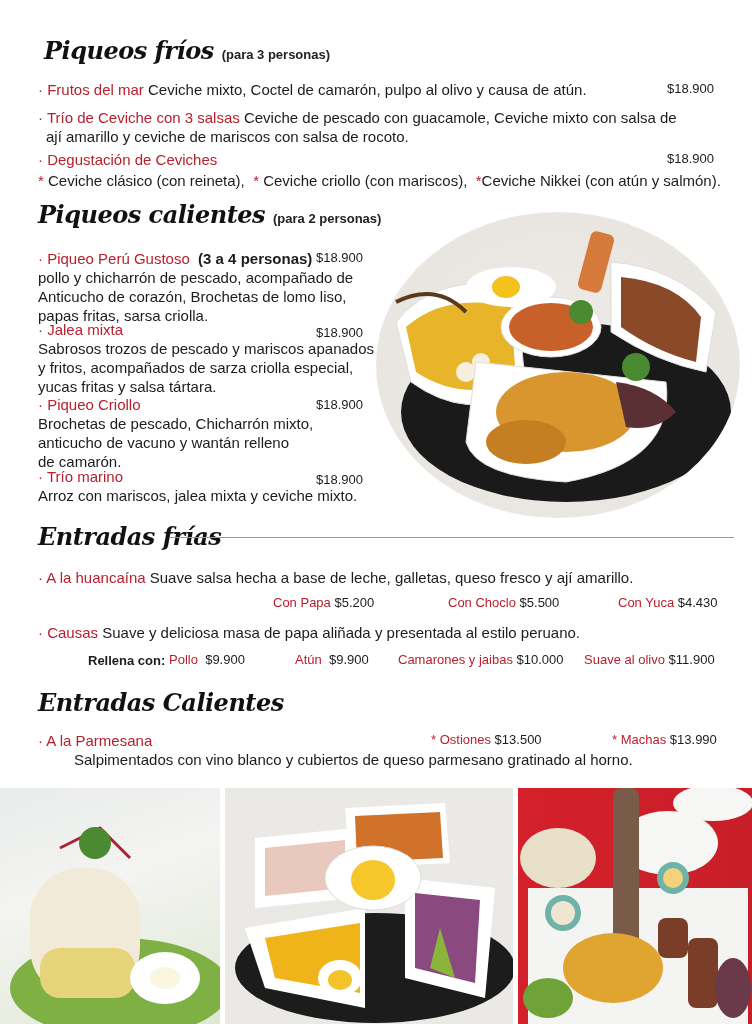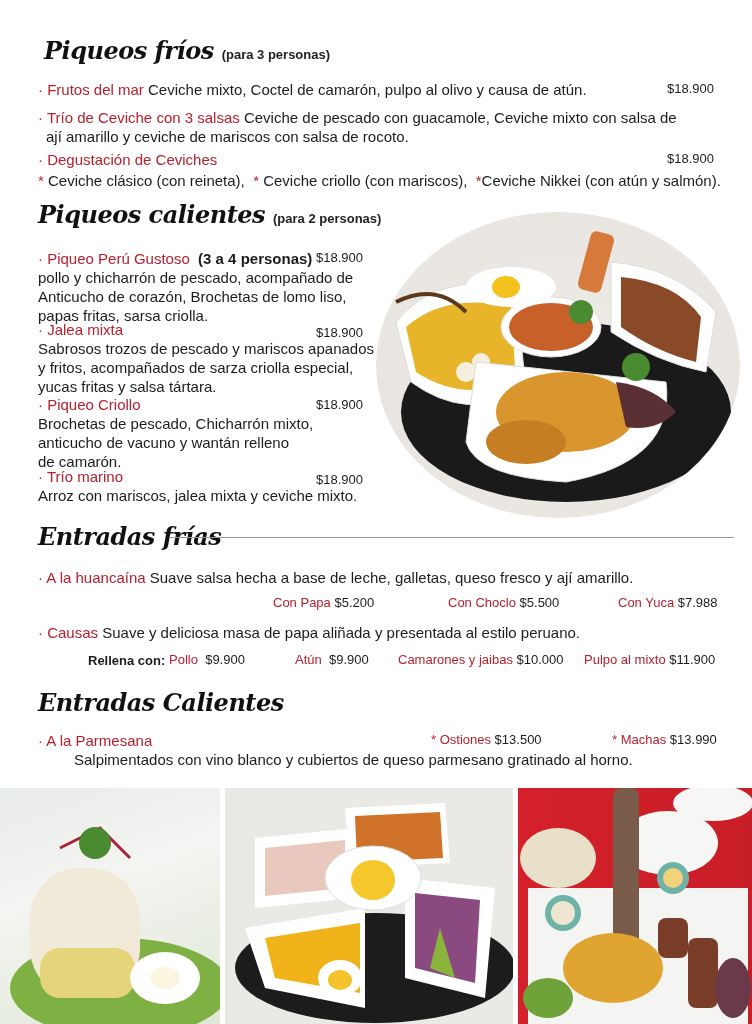--- a/index.html
+++ b/index.html
@@ -121,42 +121,42 @@
 <div class="price" style="left:273px; top:595px;">
   <span class="red">Con Papa</span>
   <span>$5.200</span>
 </div>
 <div class="price" style="left:448px; top:595px;">
   <span class="red">Con Choclo</span>
   <span>$5.500</span>
 </div>
 <div class="price" style="left:618px; top:595px;">
   <span class="red">Con Yuca</span>
-  <span>$7.988</span>
+  <span>$4.430</span>
 </div>
 
 <div class="abs line" style="left:38px; top:623px;">
   <span class="red">· Causas</span>
   <span>Suave y deliciosa masa de papa aliñada y presentada al estilo peruano.</span>
 </div>
 <div class="price bold" style="left:88px; top:653px;">Rellena con:</div>
 <div class="price" style="left:169px; top:652px;">
   <span class="red">Pollo</span>&nbsp;
   <span>$9.900</span>
 </div>
 <div class="price" style="left:295px; top:652px;">
   <span class="red">Atún</span>&nbsp;
   <span>$9.900</span>
 </div>
 <div class="price" style="left:398px; top:652px;">
   <span class="red">Camarones y jaibas</span>
   <span>$10.000</span>
 </div>
 <div class="price" style="left:584px; top:652px;">
-  <span class="red">Pulpo al mixto</span>
+  <span class="red">Suave al olivo</span>
   <span>$11.900</span>
 </div>
 
 <div class="abs script-title" style="left:38px; top:688px;">
   <span>Entradas Calientes</span>
 </div>
 <div class="abs line red" style="left:38px; top:731px;">· A la Parmesana</div>
 <div class="price" style="left:431px; top:732px;">
   <span class="red">* Ostiones</span>
   <span>$13.500</span>

